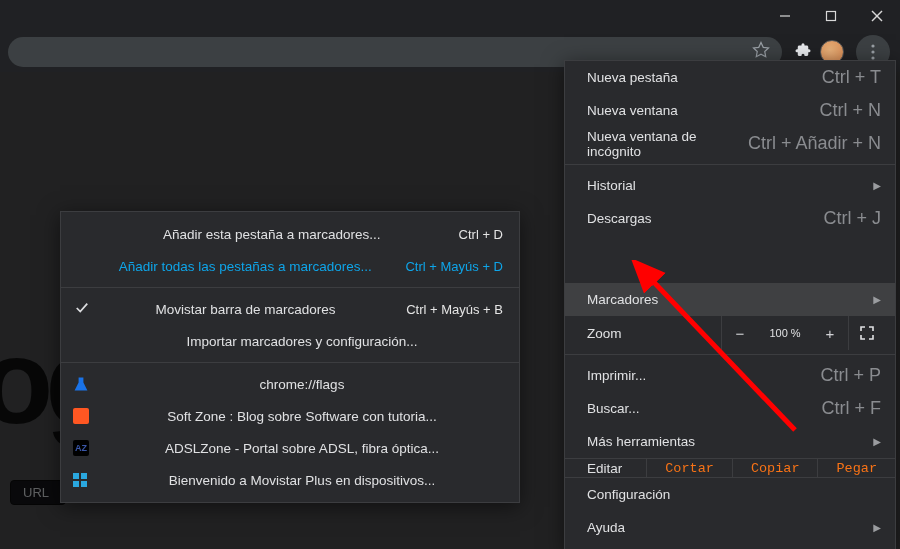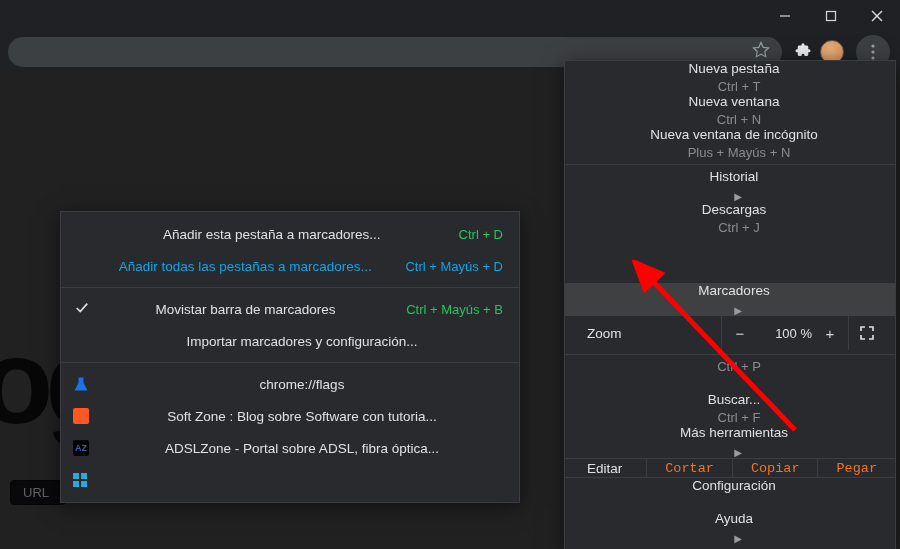--- a/index.html
+++ b/index.html
@@ -21,41 +21,41 @@
   .more-btn { width:34px; height:34px; border-radius:50%; background:#3c4043; display:flex; align-items:center; justify-content:center; color:#9aa0a6; margin-left:4px;}
 
   
   .viewport { position:absolute; top:72px; left:0; right:0; bottom:0; background:#4a4b4d; }
   .dim { position:absolute; inset:0; background: rgba(0,0,0,.55); }
   .og { position:absolute; left:-20px; top:240px; font-size:120px; font-weight:700; color:#111; font-family:Arial, sans-serif; letter-spacing:-8px;}
   .url-chip { position:absolute; left:10px; bottom:44px; background:#15161a; border:1px solid #0c0c0c; color:#cfd2d6; font-size:13px; padding:4px 16px 4px 12px; border-radius:4px;}
 
   
   .main-menu { position:absolute; top:60px; right:4px; width:332px; background:#292a2d; border:1px solid #3c3d40; box-shadow:0 4px 20px rgba(0,0,0,.5); z-index:50; padding-bottom:6px;}
-  .m-row { display:flex; align-items:center; height:33px; padding-left:22px; padding-right:14px; color:#e0e1e3; font-size:13.5px; position:relative;flex-direction:column;}
+  .m-row { display:flex; align-items:center; height:33px; padding-left:22px; padding-right:14px; color:#e0e1e3; font-size:13.5px; position:relative;}
   .m-row.hover { background:#3f4042;margin-top:48px; }
   .m-row .label { flex:1; }
-  .m-row .sc { color:#8a8c90; font-size:13px; white-space:nowrap; margin-left:10px;}
+  .m-row .sc { color:#8a8c90; font-size:18px; white-space:nowrap; margin-left:10px;}
   .m-row .chev { color:#9a9c9f; font-size:10px; margin-left:8px;}
   .m-sep { height:1px; background:#3c3d40; margin:4px 0;}
   .zoom-row { display:flex; align-items:center; height:34px; padding-left:22px; padding-right:10px; color:#e0e1e3; font-size:13.5px;}
   .zoom-row .label{ width:80px;}
   .zoom-row .zsep { width:1px; background:#3c3d40; align-self:stretch; margin:0 0px;}
   .zminus, .zplus { width:36px; text-align:center; color:#d2d3d6; font-size:15px;}
-  .zval { min-width:54px; text-align:right; font-size:13px; color:#e0e1e3;}
+  .zval { min-width:54px; text-align:center; font-size:11px; color:#e0e1e3;}
   .fullscr { width:36px; display:flex; align-items:center; justify-content:center;}
   .edit-row { display:flex; align-items:center; height:20px; border-top:1px solid #3c3d40; border-bottom:1px solid #3c3d40;}
   .edit-label { padding-left:22px; flex:1; color:#e0e1e3; font-size:13.5px;}
   .edit-btn { padding:0 18px; height:100%; display:flex; align-items:center; color:#f97316; font-size:13.5px; border-left:1px solid #3c3d40;font-family:Liberation Mono, monospace;}
 
   
   .sub-menu { position:absolute; top:211px; left:60px; width:460px; background:#292a2d; border:1px solid #3c3d40; box-shadow:0 4px 20px rgba(0,0,0,.5); z-index:55; padding:6px 0;}
   .s-row { display:flex; align-items:center; height:32px; padding-left:40px; padding-right:16px; color:#e0e1e3; font-size:13.5px; position:relative;}
   .s-row .label { flex:1; overflow:hidden; text-overflow:ellipsis; white-space:nowrap;text-align:center;}
-  .s-row .sc { color:#22c55e; font-size:13px; white-space:nowrap; margin-left:16px;}
+  .s-row .sc { color:#e5e5e5; font-size:13px; white-space:nowrap; margin-left:16px;}
   .s-row.disabled .label, .s-row.disabled .sc { color:#0ea5e9; }
   .s-sep { height:1px; background:#3c3d40; margin:5px 0;}
   .check { position:absolute; left:14px; top:8px; color:#dcdde0;}
   .favicon { position:absolute; left:12px; width:16px; height:16px; border-radius:2px;}
   .fav-flask { background:#1a73e8; clip-path: polygon(35% 10%, 65% 10%, 65% 40%, 90% 90%, 10% 90%, 35% 40%);}
   .fav-sz { background:#ff5722;}
   .fav-az { background:#000000; color:#3956a8; font-size:9px; font-weight:bold; display:flex; align-items:center; justify-content:center;}
   .fav-mov { width:14px; height:14px; }
 
   
@@ -118,21 +118,21 @@
   <div class="m-row">
       <span class="label">Nueva pestaña</span>
       <span class="sc">Ctrl + T</span>
     </div>
   <div class="m-row">
       <span class="label">Nueva ventana</span>
       <span class="sc">Ctrl + N</span>
     </div>
   <div class="m-row">
       <span class="label">Nueva ventana de incógnito</span>
-      <span class="sc">Plus + Mayús + N</span>
+      <span class="sc">Ctrl + Añadir + N</span>
     </div>
   <div class="m-sep"></div>
   <div class="m-row">
       <span class="label">Historial</span>
       <span class="chev">▶</span>
     </div>
   <div class="m-row">
       <span class="label">Descargas</span>
       <span class="sc">Ctrl + J</span>
     </div>
@@ -149,20 +149,21 @@
     <span class="zplus">+</span>
     <span class="zsep"></span>
     <span class="fullscr">
       <svg width="16" height="16" viewBox="0 0 16 16" fill="none" stroke="#e0e1e3" stroke-width="1.6">
           <path d="M2 6V2h4M14 6V2h-4M2 10v4h4M14 10v4h-4"></path>
         </svg>
     </span>
   </div>
   <div class="m-sep"></div>
   <div class="m-row">
+      <span class="label">Imprimir...</span>
       <span class="sc">Ctrl + P</span>
     </div>
   <div class="m-row">
       <span class="label">Buscar...</span>
       <span class="sc">Ctrl + F</span>
     </div>
   <div class="m-row">
       <span class="label">Más herramientas</span>
       <span class="chev">▶</span>
     </div>
@@ -215,20 +216,21 @@
       <span class="favicon fav-az">AZ</span>
       <span class="label">ADSLZone - Portal sobre ADSL, fibra óptica...</span>
     </div>
   <div class="s-row">
     <span class="favicon fav-mov"><svg width="14" height="14" viewBox="0 0 14 14">
           <rect x="0" y="0" width="6" height="6" fill="#2aa8e0"></rect>
           <rect x="8" y="0" width="6" height="6" fill="#2aa8e0"></rect>
           <rect x="0" y="8" width="6" height="6" fill="#2aa8e0"></rect>
           <rect x="8" y="8" width="6" height="6" fill="#2aa8e0"></rect>
         </svg></span>
+    <span class="label">Bienvenido a Movistar Plus en dispositivos...</span>
   </div>
 </div>
 
 <svg class="arrow" style="left:630px; top:260px;" width="200" height="200">
   <defs>
       <marker id="ah" markerWidth="8" markerHeight="8" refX="2" refY="3" orient="auto">
         <polygon points="0 0, 7 3, 0 6" fill="#ff0000"></polygon>
       </marker>
     </defs>
   <line x1="165" y1="170" x2="18" y2="16" stroke="#ff0000" stroke-width="5" marker-end="url(#ah)"></line>

